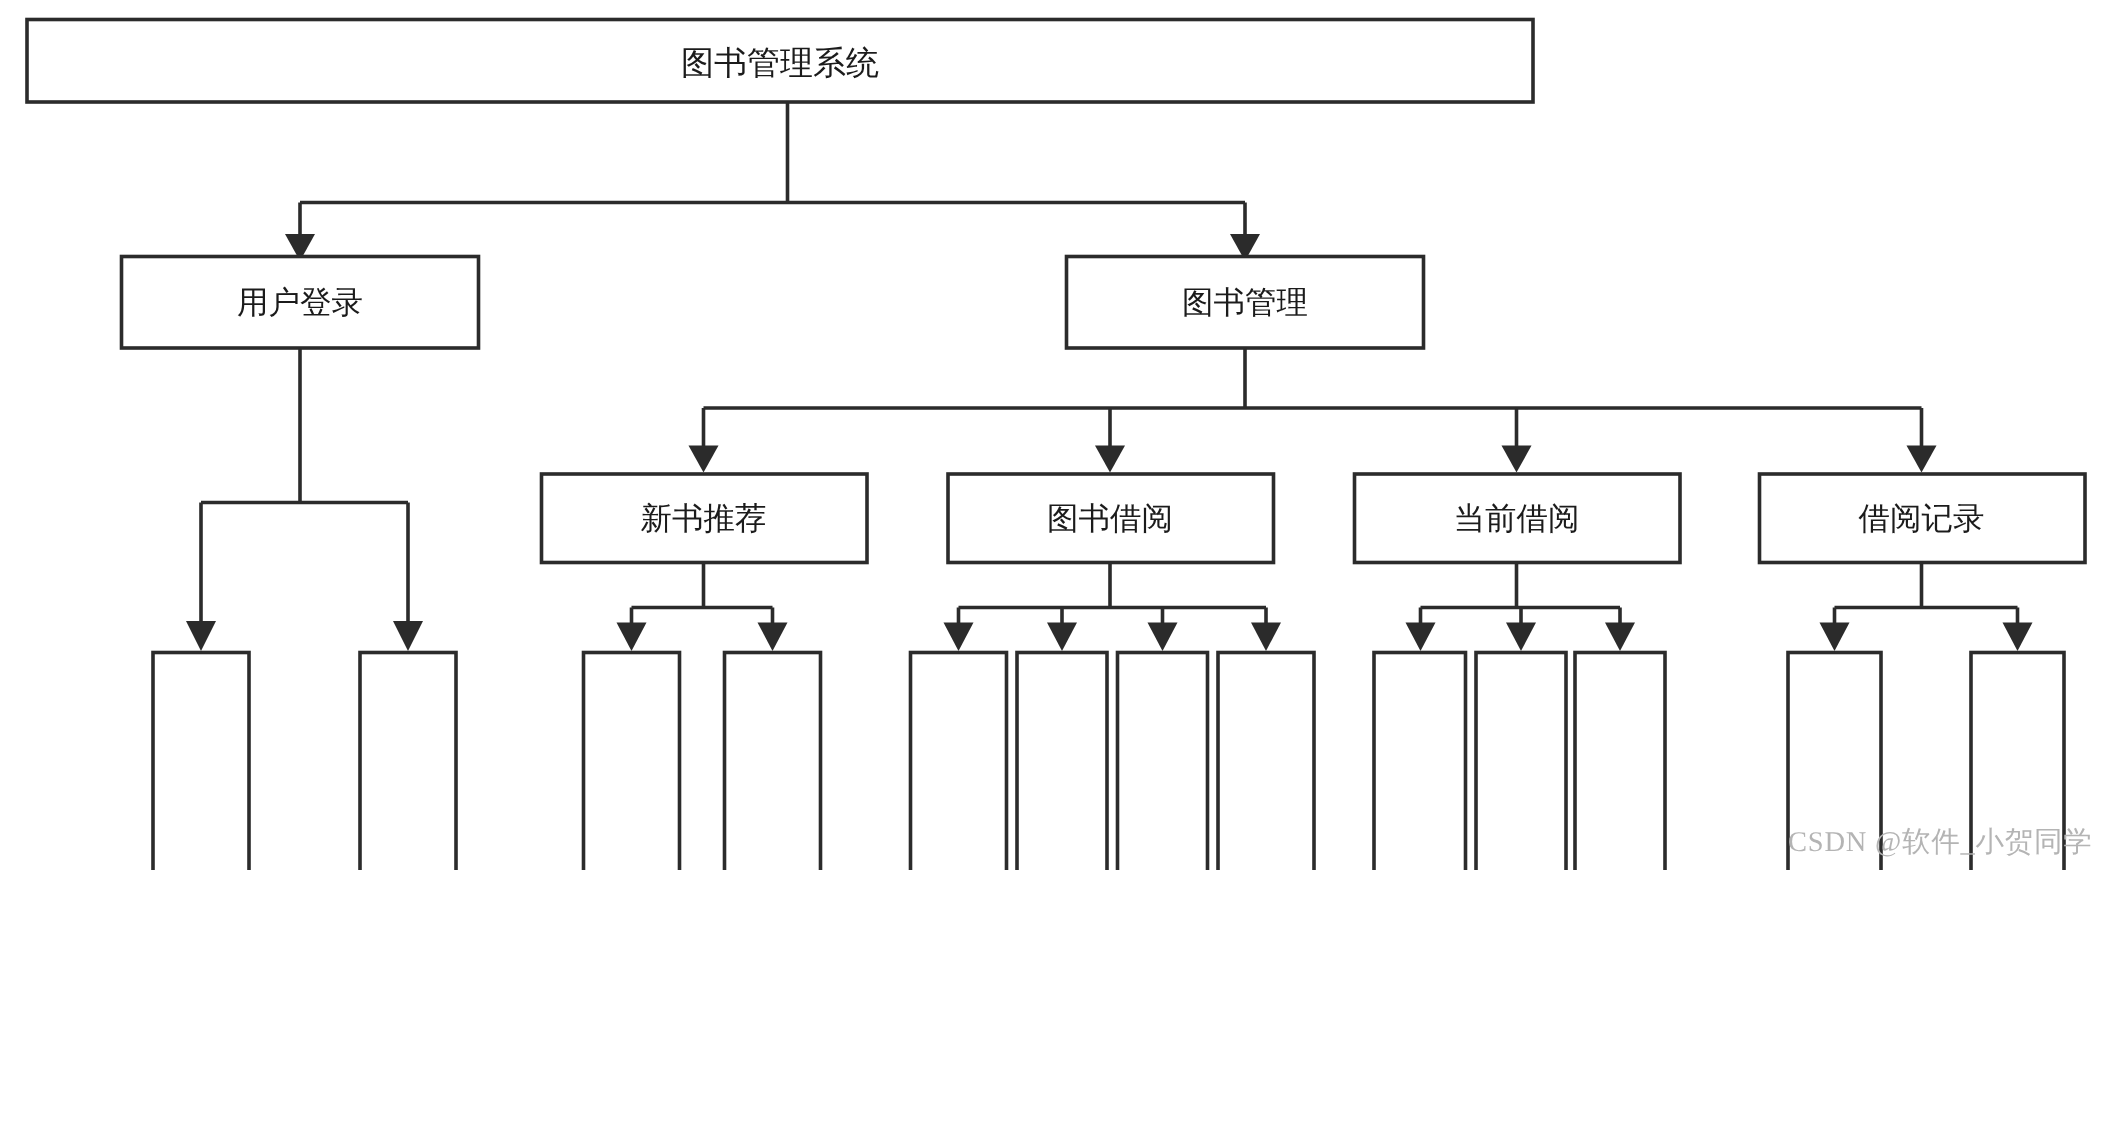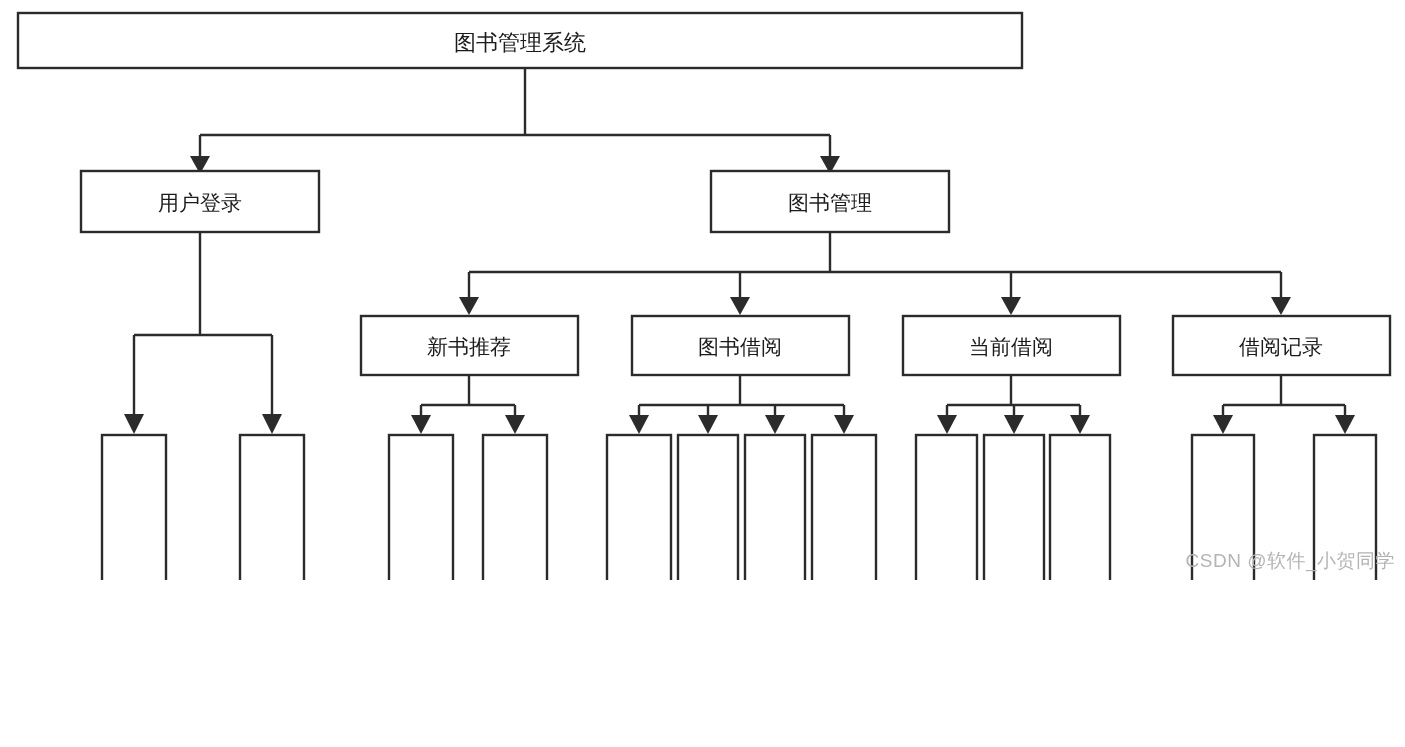--- a/index.html
+++ b/index.html
@@ -66,21 +66,21 @@
     justify-content: center;
     white-space: nowrap;
     pointer-events: none;
   }
   .watermark {
     position: absolute;
     right: 10px;
     bottom: 6px;
     font-size: 19px;
     color: #b4b4b4;
-    font-family: Liberation Sans, sans-serif;
+    font-family: Liberation Serif, serif;
     letter-spacing: 0.5px;
     white-space: nowrap;
   }
 </style>
 </head>
 <body>
 
 <div id="stage">
 
   <svg id="diagram-svg" viewBox="0 0 1405 747">

